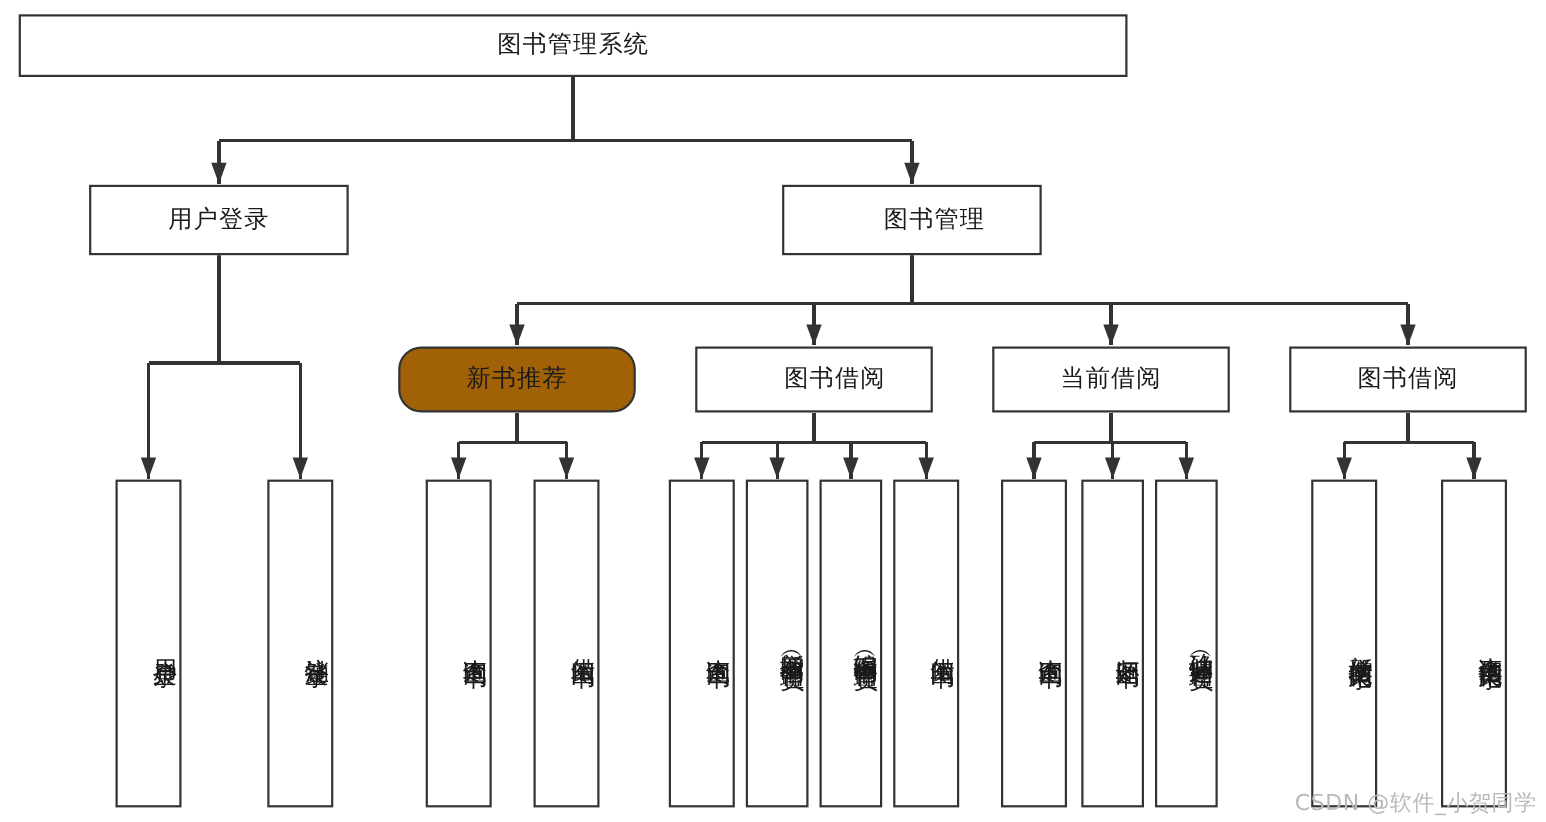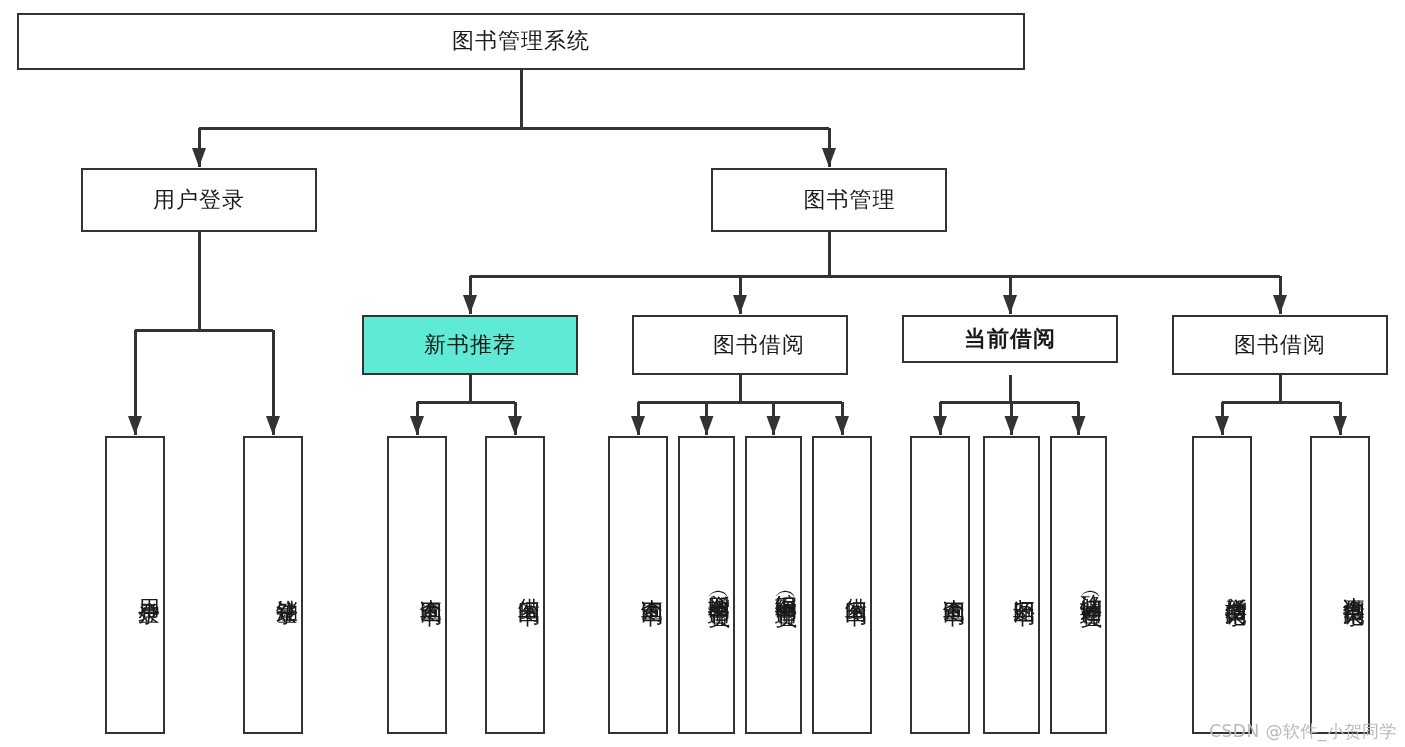--- a/index.html
+++ b/index.html
@@ -53,21 +53,21 @@
     white-space: normal;
     overflow: hidden;
   }
   .node-label {
     display: block;
   }
   #watermark {
     position: absolute;
     right: 8px;
     bottom: 4px;
-    font-size: 17px;
+    font-size: 20px;
     color: #b9b9b9;
     white-space: nowrap;
     letter-spacing: 0.5px;
     pointer-events: none;
   }
 </style>
 </head>
 <body>
 
 <div id="canvas">
@@ -128,27 +128,27 @@
   <div id="nodes">
       <div class="node node-h" style="left: 17px; top: 13px; width: 1008px; height: 57px; border-color: rgb(51, 51, 51); background: rgb(255, 255, 255); color: rgb(26, 26, 26);">
         <span class="node-label">图书管理系统</span>
       </div>
       <div class="node node-h" style="left: 81px; top: 168px; width: 236px; height: 64px; border-color: rgb(51, 51, 51); background: rgb(255, 255, 255); color: rgb(26, 26, 26);">
         <span class="node-label">用户登录</span>
       </div>
       <div class="node node-h" style="left: 711px; top: 168px; width: 236px; height: 64px; border-color: rgb(51, 51, 51); background: rgb(255, 255, 255); color: rgb(26, 26, 26); padding-left: 41px;">
         <span class="node-label">图书管理</span>
       </div>
-      <div class="node node-h" style="left: 362px; top: 315px; width: 216px; height: 60px; border-color: rgb(51, 51, 51); background: #5eead4; color: rgb(26, 26, 26);">
+      <div class="node node-h" style="left: 362px; top: 315px; width: 216px; height: 60px; border-color: rgb(51, 51, 51); background: #a16207; color: rgb(26, 26, 26); border-radius: 21px;">
         <span class="node-label">新书推荐</span>
       </div>
       <div class="node node-h" style="left: 632px; top: 315px; width: 216px; height: 60px; border-color: rgb(51, 51, 51); background: rgb(255, 255, 255); color: rgb(26, 26, 26); padding-left: 38px;">
         <span class="node-label">图书借阅</span>
       </div>
-      <div class="node node-h" style="left: 902px; top: 315px; width: 216px; height: 48px; border-color: rgb(51, 51, 51); background: rgb(255, 255, 255); color: rgb(26, 26, 26); font-weight: bold;">
+      <div class="node node-h" style="left: 902px; top: 315px; width: 216px; height: 60px; border-color: rgb(51, 51, 51); background: rgb(255, 255, 255); color: rgb(26, 26, 26);">
         <span class="node-label">当前借阅</span>
       </div>
       <div class="node node-h" style="left: 1172px; top: 315px; width: 216px; height: 60px; border-color: rgb(51, 51, 51); background: rgb(255, 255, 255); color: rgb(26, 26, 26);">
         <span class="node-label">图书借阅</span>
       </div>
       <div class="node node-v" style="left: 105px; top: 436px; width: 60px; height: 298px; border-color: rgb(51, 51, 51); background: rgb(255, 255, 255); color: rgb(26, 26, 26);">
         <span class="node-label">用户登录</span>
       </div>
       <div class="node node-v" style="left: 243px; top: 436px; width: 60px; height: 298px; border-color: rgb(51, 51, 51); background: rgb(255, 255, 255); color: rgb(26, 26, 26);">
         <span class="node-label">注销登录</span>

